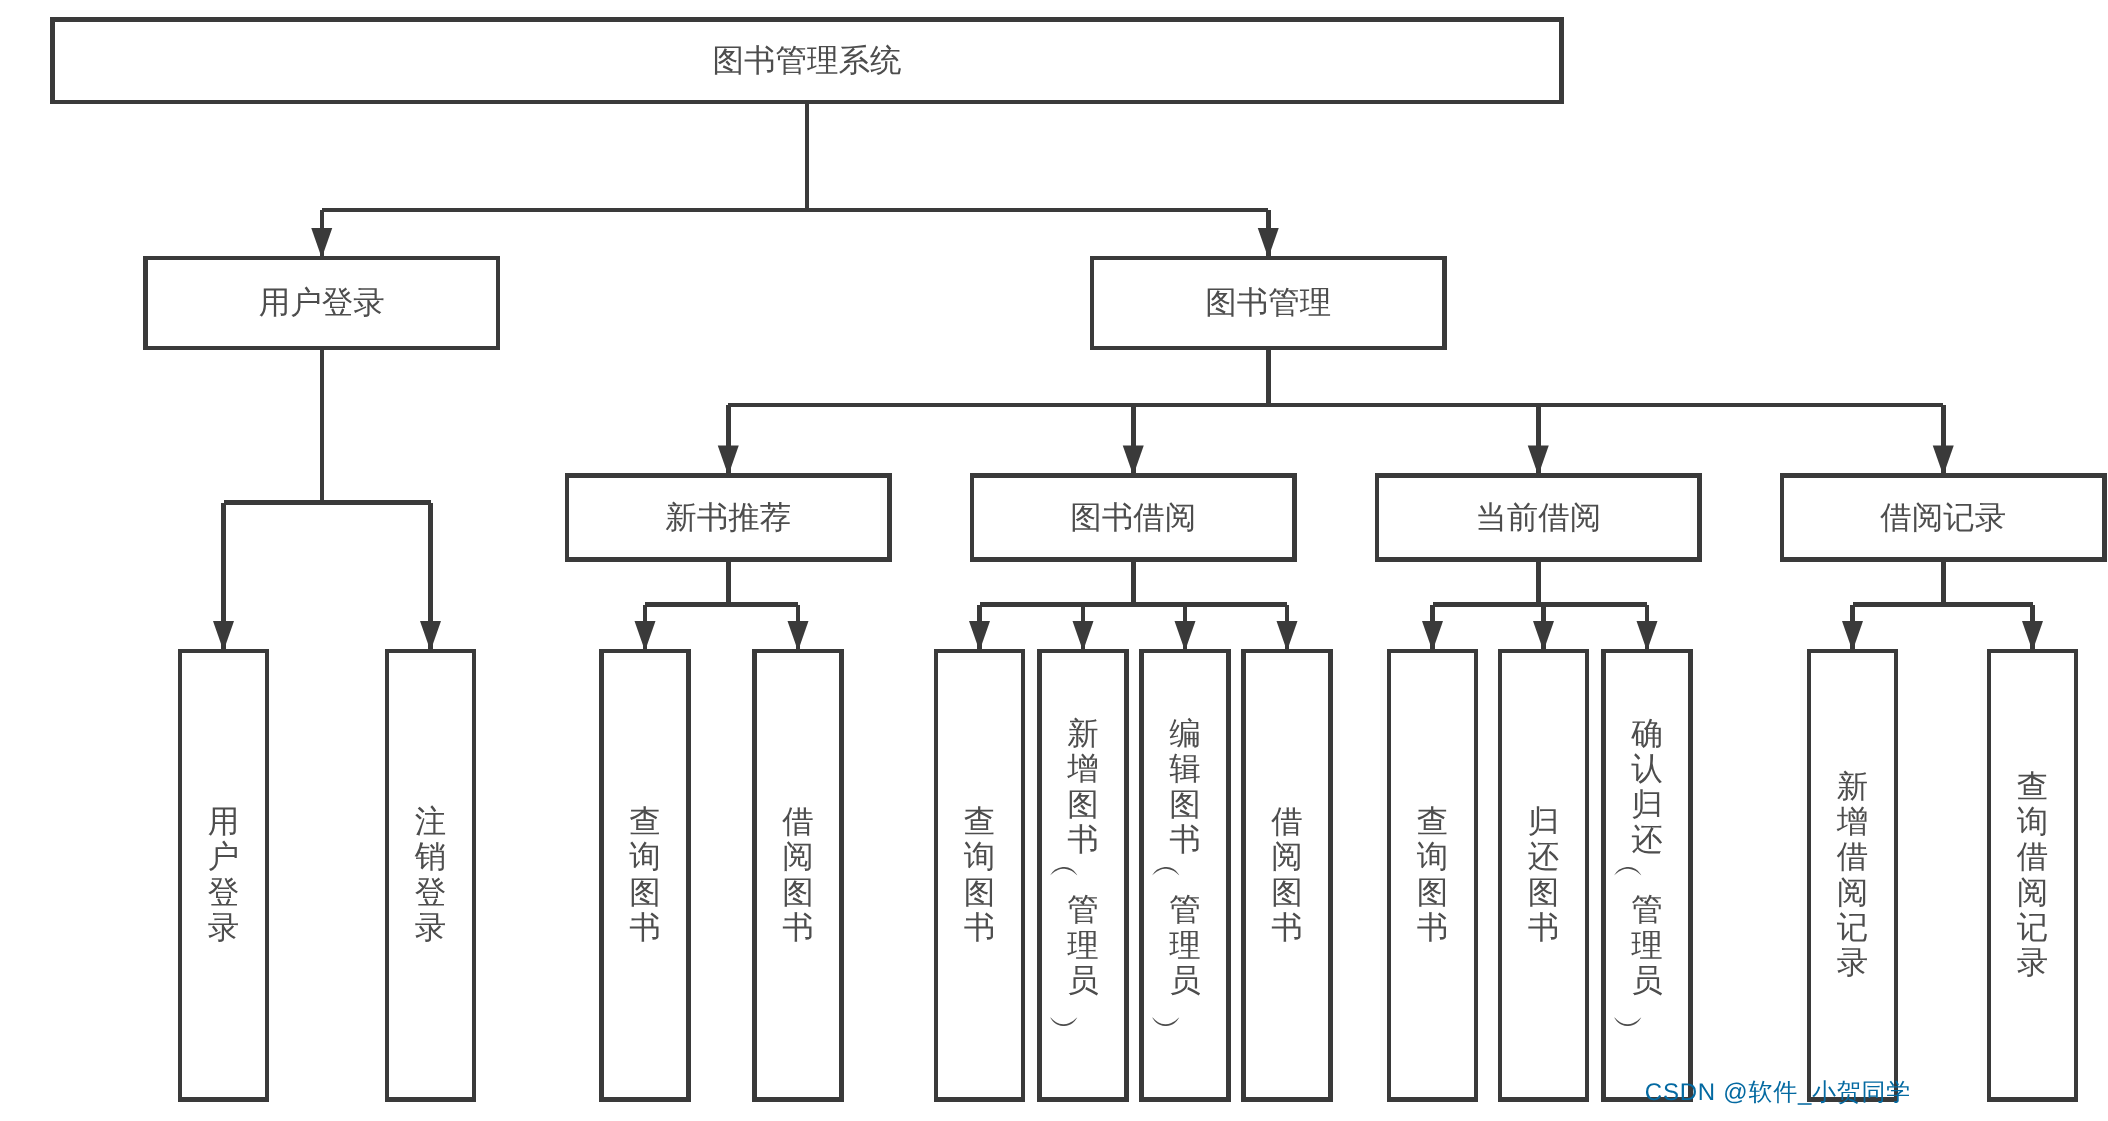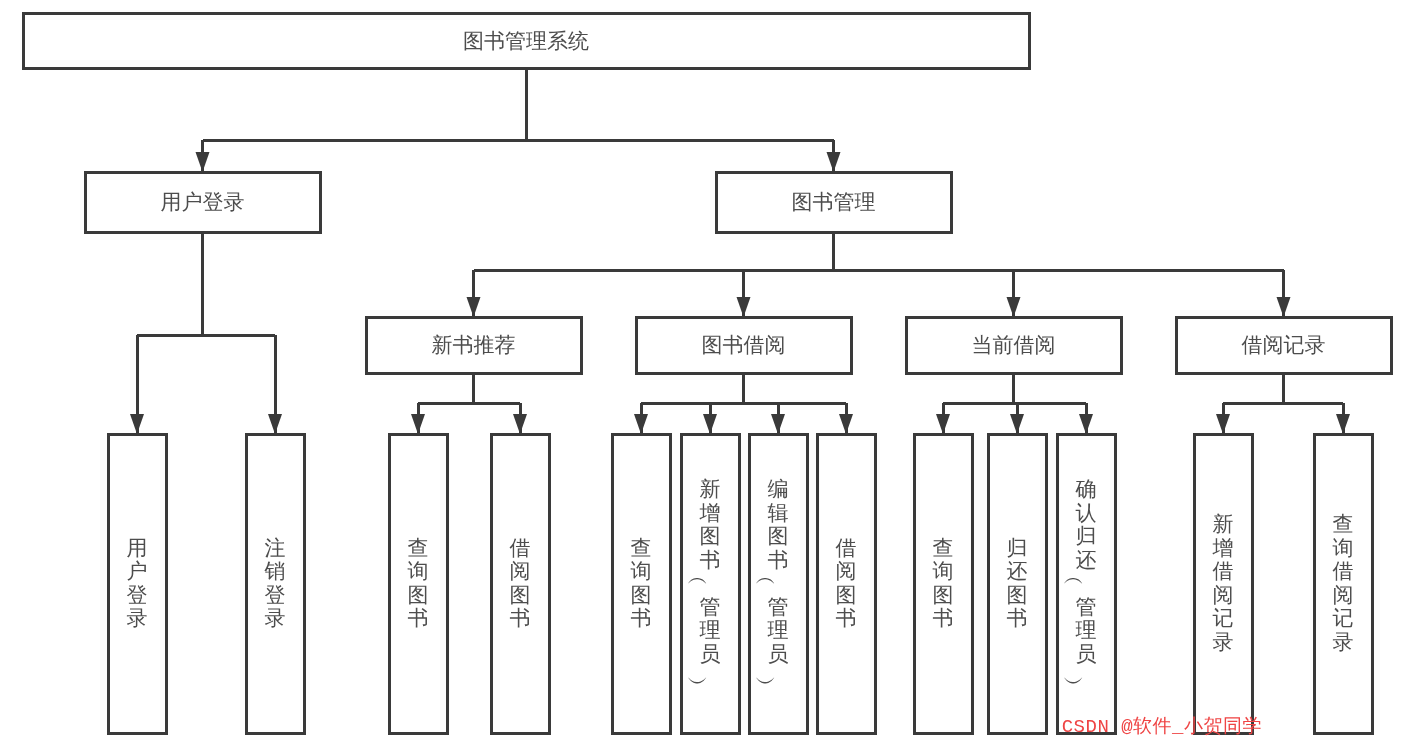--- a/index.html
+++ b/index.html
@@ -10,21 +10,21 @@
   }
   body {
     width: 1405px;
     height: 747px;
     position: relative;
     overflow: hidden;
     font-family: "DejaVu Sans", "Liberation Sans", sans-serif;
   }
   #diagram-root {
     position: absolute;
-    left: 4px;
+    left: 16px;
     top: 0;
     width: 1270px;
     height: 747px;
   }
   svg.flow {
     display: block;
     width: 1405px;
     height: 747px;
     background: #ffffff;
   }
@@ -54,23 +54,23 @@
   .node-label-vert {
     fill: #4d4d4d;
     font-family: "DejaVu Sans", "Liberation Sans", sans-serif;
     font-size: 21px;
     text-anchor: middle;
   }
   .watermark-text {
     position: absolute;
     right: 12px;
     bottom: 8px;
-    font-family: Liberation Mono, monospace;
-    font-size: 19px;
-    color: #ef4444;
+    font-family: Liberation Sans, sans-serif;
+    font-size: 16px;
+    color: #0369a1;
     white-space: nowrap;
     user-select: none;
     letter-spacing: 0.5px;
   }
 </style>
 </head>
 <body>
 
 <div id="diagram-root">
   <svg class="flow" viewBox="0 0 1405 747" xmlns="http://www.w3.org/2000/svg">

